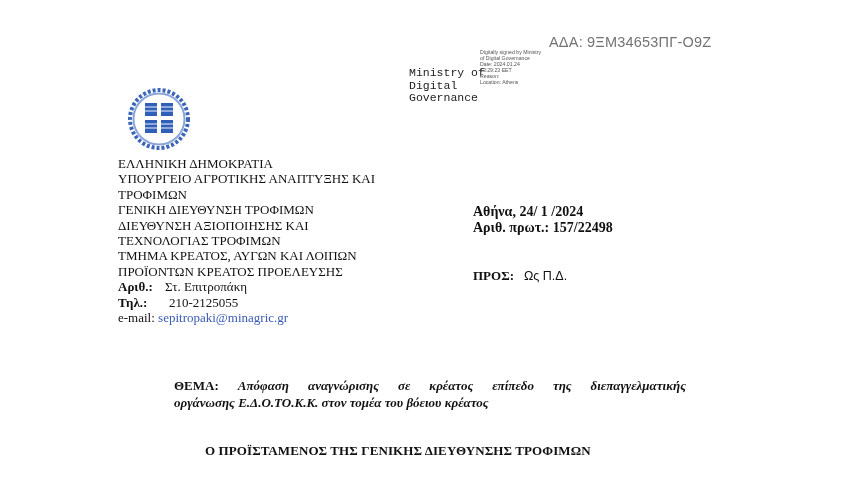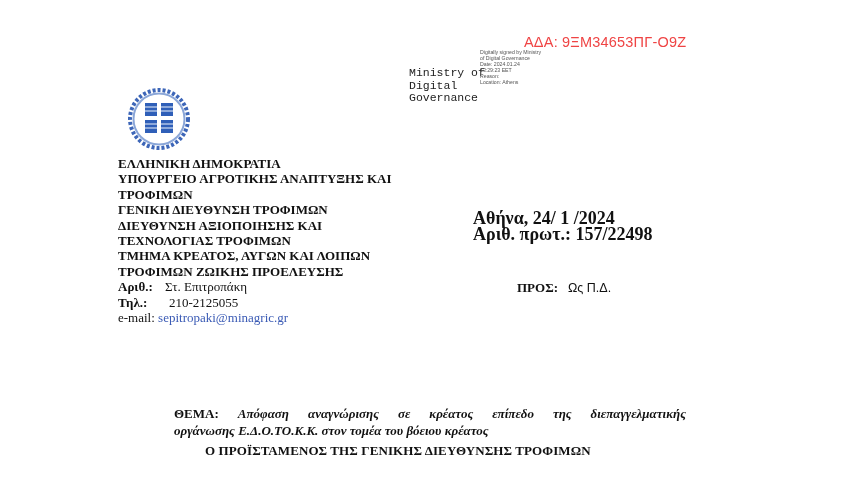--- a/index.html
+++ b/index.html
@@ -1,35 +1,35 @@
 <!DOCTYPE html>
 <html><head>
   <meta charset="utf-8">
   <style>
     html, body { margin:0; padding:0; }
     body { width:860px; height:481px; background:#ffffff; position:relative; overflow:hidden; font-family:"Liberation Serif", serif; color:#111; }
     .abs { position:absolute; }
-    .ada { left:524px; top:34px; font-family:"Liberation Sans", sans-serif; font-size:14.5px; color:#ef4444; letter-spacing:0.2px; white-space:nowrap; }
+    .ada { left:549px; top:34px; font-family:"Liberation Sans", sans-serif; font-size:14.5px; color:#737373; letter-spacing:0.2px; white-space:nowrap; }
     .ministry { left:409px; top:67px; font-family:Liberation Mono, monospace; font-size:11.5px; line-height:12.5px; color:#222; }
     .ministry div { white-space:nowrap; }
     .sig { left:480px; top:49px; font-family:"Liberation Sans", sans-serif; font-size:5.2px; line-height:6.1px; color:#555; }
     .sig div { white-space:nowrap; }
     .emblem { left:128px; top:88px; width:62px; height:62px; }
     .left-col { left:118px; top:156px; font-size:13px; line-height:15.4px; }
-    .left-col .b { font-weight:bold; white-space:nowrap; }
+    .left-col .b { font-weight:normal; white-space:nowrap; }
     .left-col .r { white-space:nowrap; }
     .lbl { font-weight:bold; display:inline-block; }
     .link { color:#3b5bb5; }
-    .right-col { left:473px; top:210px; font-size:18px; line-height:16px; }
+    .right-col { left:473px; top:204px; font-size:14px; line-height:16px; }
     .right-col .b { font-weight:bold; white-space:nowrap; }
-    .pros { left:473px; top:280px; font-size:13px; white-space:nowrap;margin-left:44px; }
+    .pros { left:473px; top:268px; font-size:13px; white-space:nowrap; }
     .pros .val { font-family:"Liberation Sans", sans-serif; font-weight:normal; font-size:12.5px; margin-left:10px; }
     .subject { left:174px; top:377px; width:512px; font-size:13px; line-height:17px; font-weight:bold; text-align:justify; }
     .subject .topic-text { font-style:italic; }
-    .subject-line1 { display:flex; justify-content:space-between; white-space:nowrap;margin-top:28px; }
+    .subject-line1 { display:flex; justify-content:space-between; white-space:nowrap; }
     .heading { left:205px; top:443px; font-size:13px; font-weight:bold; white-space:nowrap; letter-spacing:0.1px; }
   </style>
 </head>
 <body>
 
 <div class="abs ada">ΑΔΑ: 9ΞΜ34653ΠΓ-Ο9Ζ</div>
 
 <div class="abs ministry">
   <div>Ministry of</div>
   <div>Digital</div>
@@ -66,21 +66,21 @@
 </div>
 
 <div class="abs left-col">
   <div class="b">ΕΛΛΗΝΙΚΗ ΔΗΜΟΚΡΑΤΙΑ</div>
   <div class="b">ΥΠΟΥΡΓΕΙΟ ΑΓΡΟΤΙΚΗΣ ΑΝΑΠΤΥΞΗΣ ΚΑΙ</div>
   <div class="b">ΤΡΟΦΙΜΩΝ</div>
   <div class="b">ΓΕΝΙΚΗ ΔΙΕΥΘΥΝΣΗ ΤΡΟΦΙΜΩΝ</div>
   <div class="b">ΔΙΕΥΘΥΝΣΗ ΑΞΙΟΠΟΙΗΣΗΣ ΚΑΙ</div>
   <div class="b">ΤΕΧΝΟΛΟΓΙΑΣ ΤΡΟΦΙΜΩΝ</div>
   <div class="b">ΤΜΗΜΑ ΚΡΕΑΤΟΣ, ΑΥΓΩΝ ΚΑΙ ΛΟΙΠΩΝ</div>
-  <div class="b">ΤΡΟΦΙΜΩΝ ΖΩΙΚΗΣ ΠΡΟΕΛΕΥΣΗΣ</div>
+  <div class="b">ΠΡΟΪΟΝΤΩΝ ΚΡΕΑΤΟΣ ΠΡΟΕΛΕΥΣΗΣ</div>
   <div class="r">
     <span class="lbl" style="width:47px">Αριθ.:</span><span>Στ. Επιτροπάκη</span>
   </div>
   <div class="r">
     <span class="lbl" style="width:51px">Τηλ.:</span><span>210-2125055</span>
   </div>
   <div class="r">
     <span>e-mail:</span>
     <span class="link">sepitropaki@minagric.gr</span>
   </div>

